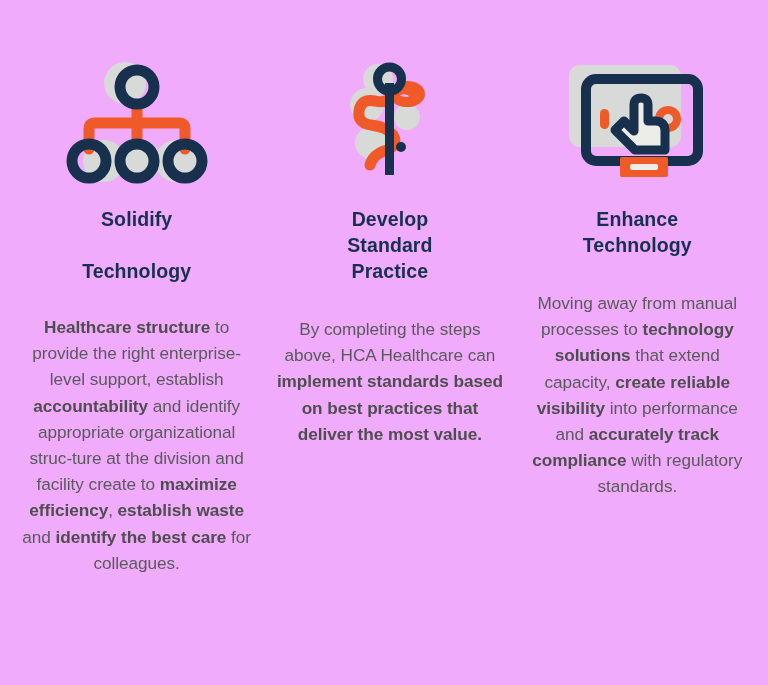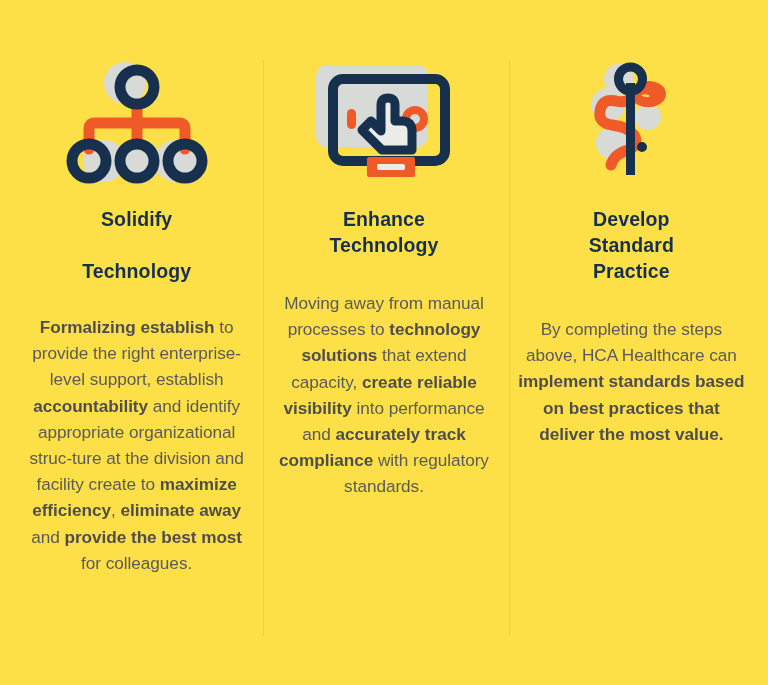--- a/index.html
+++ b/index.html
@@ -12,21 +12,21 @@
     height: 685px;
     background: #ecece8;
     font-family: "Liberation Sans", sans-serif;
     overflow: hidden;
   }
 
   .infographic {
     position: relative;
     width: 768px;
     height: 685px;
-    background: #fde047;
+    background: #f0abfc;
     display: flex;
     flex-direction: row;
     align-items: flex-start;
     justify-content: center;
     box-sizing: border-box;
     padding: 52px 10px 0 10px;
   }
 
   
   .column {
@@ -118,48 +118,21 @@
         </g>
       </svg>
     </div>
 
     <h2 class="heading">
       <span>Solidify</span><br>
       <br>
       <span>Technology</span>
     </h2>
 
-    <p class="body-copy"><b>Formalizing establish</b><span> to provide the right enterprise-level support, establish </span><b>accountability</b><span> and identify appropriate organizational struc-ture at the division and facility create to </span><b>maximize efficiency</b><span>, </span><b>eliminate away</b><span> and </span><b>provide the best most</b><span> for colleagues.</span></p>
-  </div>
-
-  <div class="column col-2">
-    <div class="icon-wrap">
-      <svg width="150" height="130" viewBox="0 0 150 130" aria-hidden="true">
-
-        <rect x="7" y="8" width="112" height="82" rx="11" fill="#d8dad7"></rect>
-
-        <circle cx="106" cy="62" r="13" fill="#ef5a28"></circle>
-        <circle cx="106" cy="62" r="5" fill="#d8dad7"></circle>
-        <rect x="38" y="52" width="9" height="20" rx="4.5" fill="#ef5a28"></rect>
-
-        <rect x="24" y="22" width="112" height="82" rx="10" fill="none" stroke="#16304d" stroke-width="10"></rect>
-
-        <rect x="58" y="100" width="48" height="20" rx="2" fill="#ef5a28"></rect>
-        <rect x="68" y="107" width="28" height="6" rx="2" fill="#ecece8"></rect>
-
-        <path d="M73 93 L53 73 L62 64 L72 74 L72 48 Q72 41 79 41 Q86 41 86 48 L86 64 L93 64 Q103 64 103 74 L103 93 Z" fill="#ecece8" stroke="#16304d" stroke-width="9" stroke-linejoin="round"></path>
-      </svg>
-    </div>
-
-    <h2 class="heading">
-      <span>Enhance</span><br>
-      <span>Technology</span>
-    </h2>
-
-    <p class="body-copy"><span>Moving away from manual processes to </span><b>technology solutions</b><span> that extend capacity, </span><b>create reliable visibility</b><span> into performance and </span><b>accurately track compliance</b><span> with regulatory standards.</span></p>
+    <p class="body-copy"><b>Healthcare structure</b><span> to provide the right enterprise-level support, establish </span><b>accountability</b><span> and identify appropriate organizational struc-ture at the division and facility create to </span><b>maximize efficiency</b><span>, </span><b>establish waste</b><span> and </span><b>identify the best care</b><span> for colleagues.</span></p>
   </div>
 
   <div class="column col-3">
     <div class="icon-wrap">
       <svg width="150" height="130" viewBox="0 0 150 130" aria-hidden="true">
 
         <g fill="#d8dad7">
           <circle cx="63" cy="22" r="15"></circle>
           <circle cx="52" cy="48" r="17"></circle>
           <circle cx="56" cy="86" r="16"></circle>
@@ -179,13 +152,40 @@
 
     <h2 class="heading">
       <span>Develop</span><br>
       <span>Standard</span><br>
       <span>Practice</span>
     </h2>
 
     <p class="body-copy"><span>By completing the steps above, HCA Healthcare can </span><b>implement standards based on best practices that deliver the most value.</b></p>
   </div>
 
+  <div class="column col-2">
+    <div class="icon-wrap">
+      <svg width="150" height="130" viewBox="0 0 150 130" aria-hidden="true">
+
+        <rect x="7" y="8" width="112" height="82" rx="11" fill="#d8dad7"></rect>
+
+        <circle cx="106" cy="62" r="13" fill="#ef5a28"></circle>
+        <circle cx="106" cy="62" r="5" fill="#d8dad7"></circle>
+        <rect x="38" y="52" width="9" height="20" rx="4.5" fill="#ef5a28"></rect>
+
+        <rect x="24" y="22" width="112" height="82" rx="10" fill="none" stroke="#16304d" stroke-width="10"></rect>
+
+        <rect x="58" y="100" width="48" height="20" rx="2" fill="#ef5a28"></rect>
+        <rect x="68" y="107" width="28" height="6" rx="2" fill="#ecece8"></rect>
+
+        <path d="M73 93 L53 73 L62 64 L72 74 L72 48 Q72 41 79 41 Q86 41 86 48 L86 64 L93 64 Q103 64 103 74 L103 93 Z" fill="#ecece8" stroke="#16304d" stroke-width="9" stroke-linejoin="round"></path>
+      </svg>
+    </div>
+
+    <h2 class="heading">
+      <span>Enhance</span><br>
+      <span>Technology</span>
+    </h2>
+
+    <p class="body-copy"><span>Moving away from manual processes to </span><b>technology solutions</b><span> that extend capacity, </span><b>create reliable visibility</b><span> into performance and </span><b>accurately track compliance</b><span> with regulatory standards.</span></p>
+  </div>
+
 </div>
 
 </body></html>

